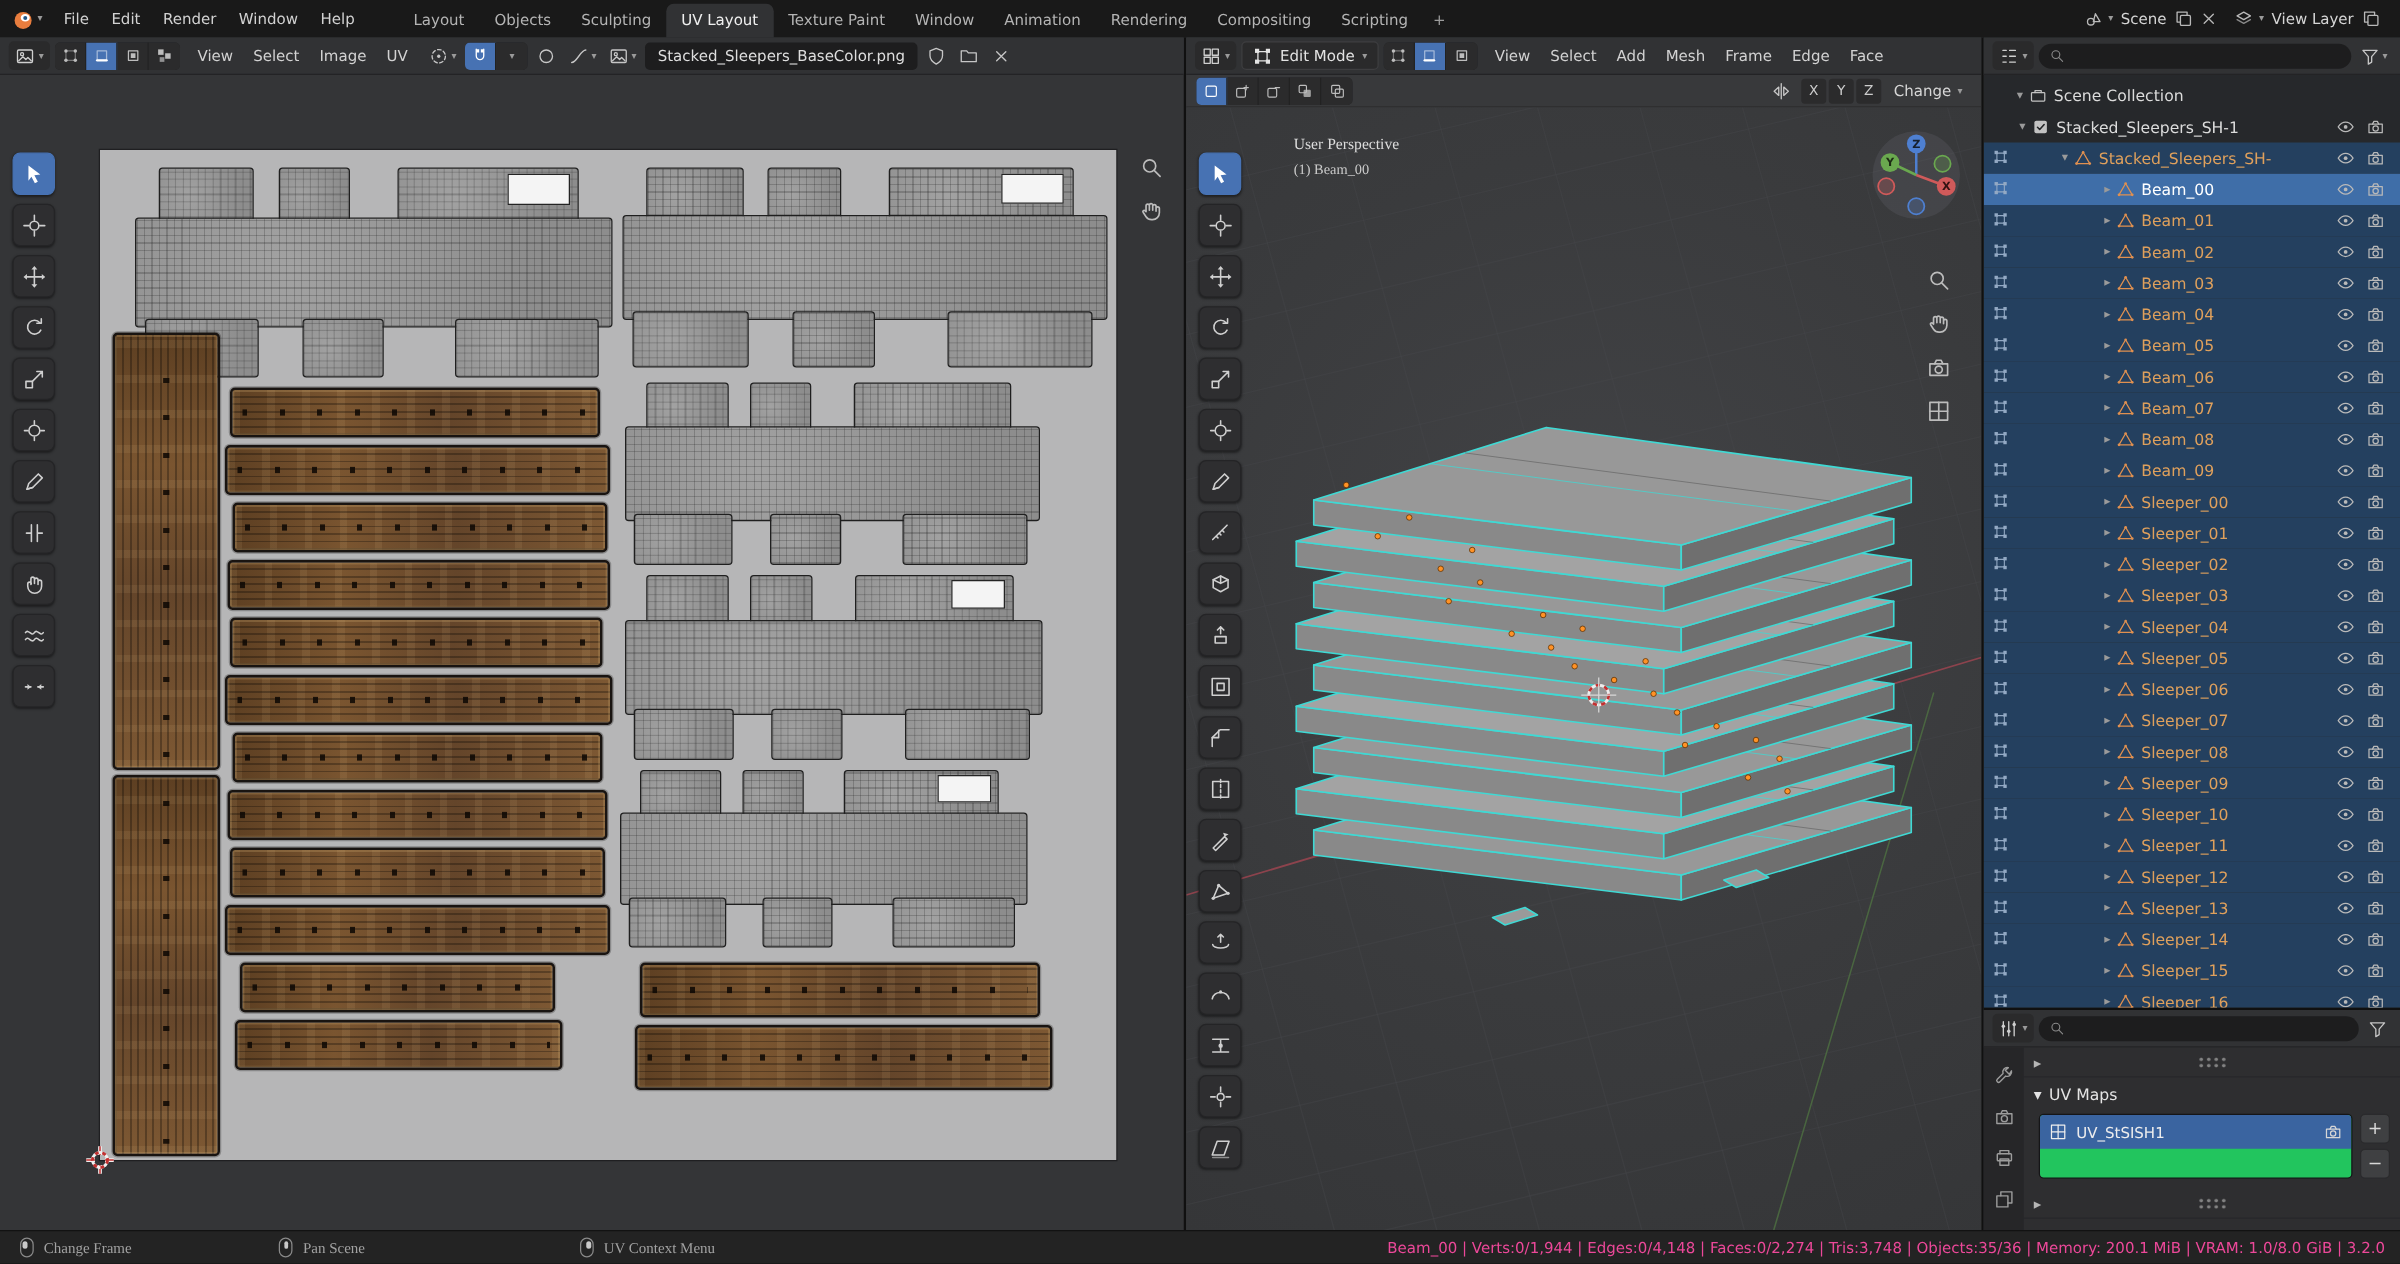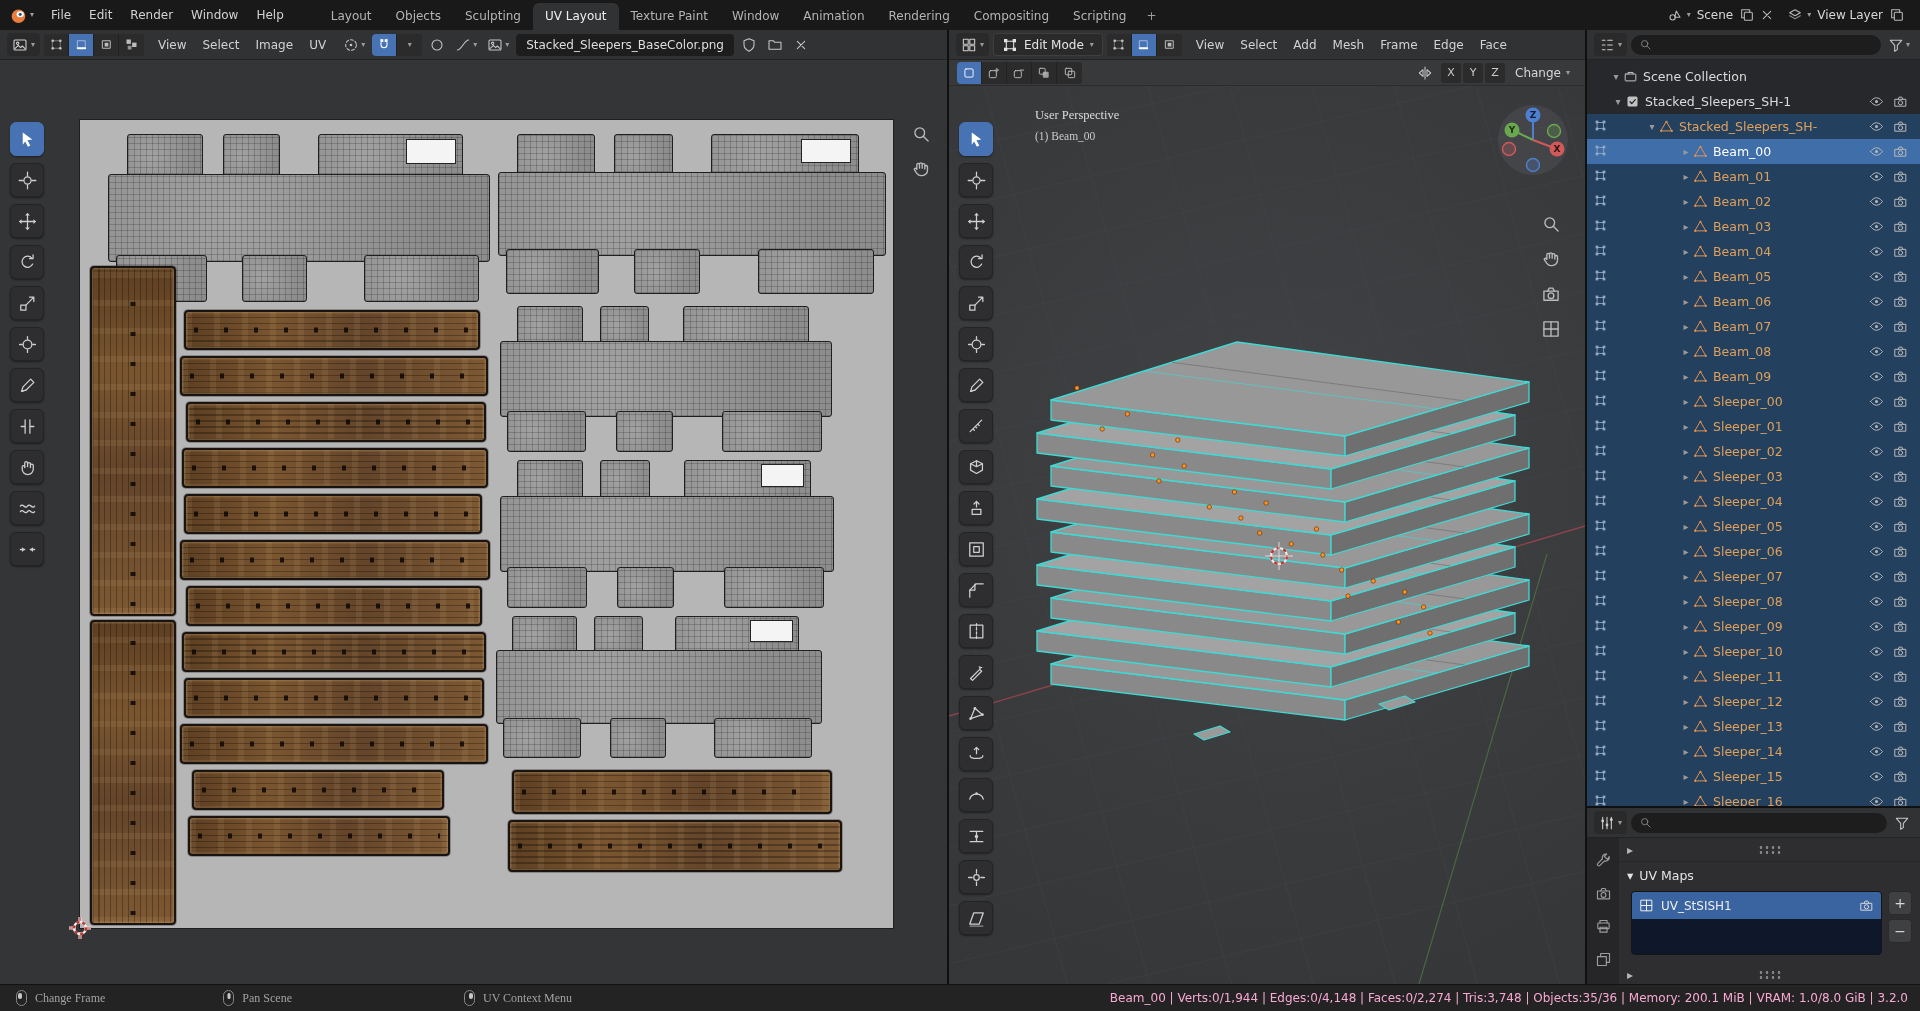--- a/index.html
+++ b/index.html
@@ -142,40 +142,40 @@
   .props-content { flex:1; min-width:0; }
   .panel.collapsed { height:24px; display:flex; align-items:center; color:#b5b5b5; padding:0 8px;
                      border-bottom:1px solid #27272a; position:relative; }
   .panel.collapsed .grip { position:absolute; left:50%; top:50%; transform:translate(-50%,-50%);
       width:24px; height:10px;
       background-image:radial-gradient(circle, #838383 1.1px, transparent 1.6px);
       background-size:6px 5px; }
   .panel-header { height:27px; display:flex; align-items:center; gap:6px; color:#e4e4e4;
                   padding:0 8px; font-size:12.5px; }
   .uvmaps-row { display:flex; gap:6px; padding:2px 8px 8px 12px; }
-  .uvlist { flex:1; height:64px; background:#0f172a; border:1px solid #151517; border-radius:4px; overflow:hidden; }
+  .uvlist { flex:1; height:52px; background:#22c55e; border:1px solid #151517; border-radius:4px; overflow:hidden; }
   .uvlist-item { height:27px; display:flex; align-items:center; gap:7px; padding:0 7px; color:#ededed; }
   .uvlist-item.selected { background:#3a64a0; }
   .uvlist-item svg { width:15px; height:15px; }
   .uvlist-item .cam { margin-left:auto; color:#d6d6d6; display:flex; }
   .list-ops { display:flex; flex-direction:column; gap:4px; }
   .list-ops button { width:24px; height:24px; background:#3f4042; border:1px solid #2a2a2c; border-radius:4px;
       color:#d8d8d8; font-size:14px; font-family:inherit; display:flex; align-items:center; justify-content:center; }
 
   
   #statusbar { flex:0 0 27px; background:#232323; border-top:1px solid #121212; display:flex;
                align-items:center; padding:0 12px; color:#a2a2a2; }
   #status-hints { display:flex; align-items:center;font-family:Liberation Serif, serif; }
   .hint { display:flex; align-items:center; gap:8px; }
   .mouse { width:11px; height:16px; border:1.3px solid #8a8a8a; border-radius:5.5px; position:relative; }
   .mouse::after { content:''; position:absolute; top:1.5px; width:4px; height:6px; background:#c9c9c9; border-radius:2px; }
   .mouse.lmb::after { left:1px; }
   .mouse.rmb::after { right:1px; }
   .mouse.mmb::after { left:50%; transform:translateX(-50%); width:3px; }
-  #status-stats { margin-left:auto; color:#f9a8d4; white-space:nowrap; }
+  #status-stats { margin-left:auto; color:#ec4899; white-space:nowrap; }
 </style>
 </head>
 <body>
 
 <div id="app">
 
   <header id="topbar">
     <div class="logo-wrap">
       <span>
         <svg width="17" height="17" viewBox="0 0 17 17">

